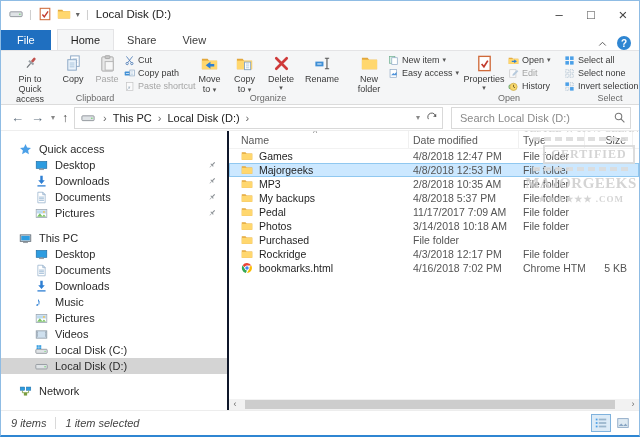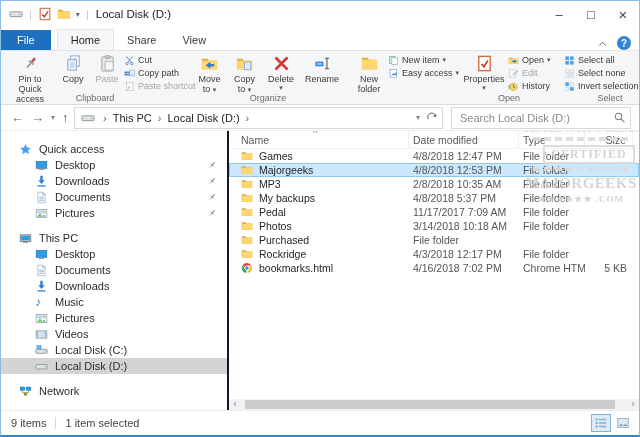--- a/index.html
+++ b/index.html
@@ -91,21 +91,21 @@
   #watermark .w2{display:inline-block;font-family:"Liberation Serif",serif;font-weight:bold;font-size:12px;color:#d0d0d0;border:2px solid #dadada;padding:0 6px;letter-spacing:1px;margin-left:16px;}
   #watermark .w3{font-family:"Liberation Serif",serif;font-weight:bold;font-size:15px;color:#d0d0d0;letter-spacing:.5px;margin-top:4px;}
   #watermark .w4{font-family:"Liberation Serif",serif;font-weight:bold;font-size:9px;color:#d0d0d0;margin-top:2px;letter-spacing:1px;}
   
   #hscroll{position:absolute;left:0;right:0;bottom:0;height:11px;background:#f2f2f2;display:flex;align-items:center;}
   .harrow{width:12px;text-align:center;font-size:9px;color:#6a6a6a;line-height:11px;}
   #htrack{flex:1;height:100%;position:relative;}
   #hthumb{position:absolute;left:1%;top:1px;height:9px;width:96%;background:#cdcdcd;}
   
   #statusbar{position:absolute;left:0;bottom:0;width:100%;height:25px;background:#fff;border-top:1px solid #ededed;display:flex;align-items:center;font-size:11px;color:#444;}
-  #statusbar .sb-left{display:flex;align-items:flex-start;padding-left:10px;}
+  #statusbar .sb-left{display:flex;align-items:flex-start;padding-left:10px;font-style:italic;}
   .sb-sep{width:1px;height:12px;background:#d9d9d9;margin:0 9px;}
   #statusbar .sb-right{margin-left:auto;display:flex;align-items:center;gap:2px;padding-right:6px;}
   .viewbtn{width:20px;height:18px;display:flex;align-items:center;justify-content:center;}
   .viewbtn .vic{width:14px;height:14px;display:inline-flex;}
   .viewbtn.active{background:#dcebf7;border:1px solid #7fb2dd;}
 </style>
 </head>
 <body>
 
 <div id="win">

